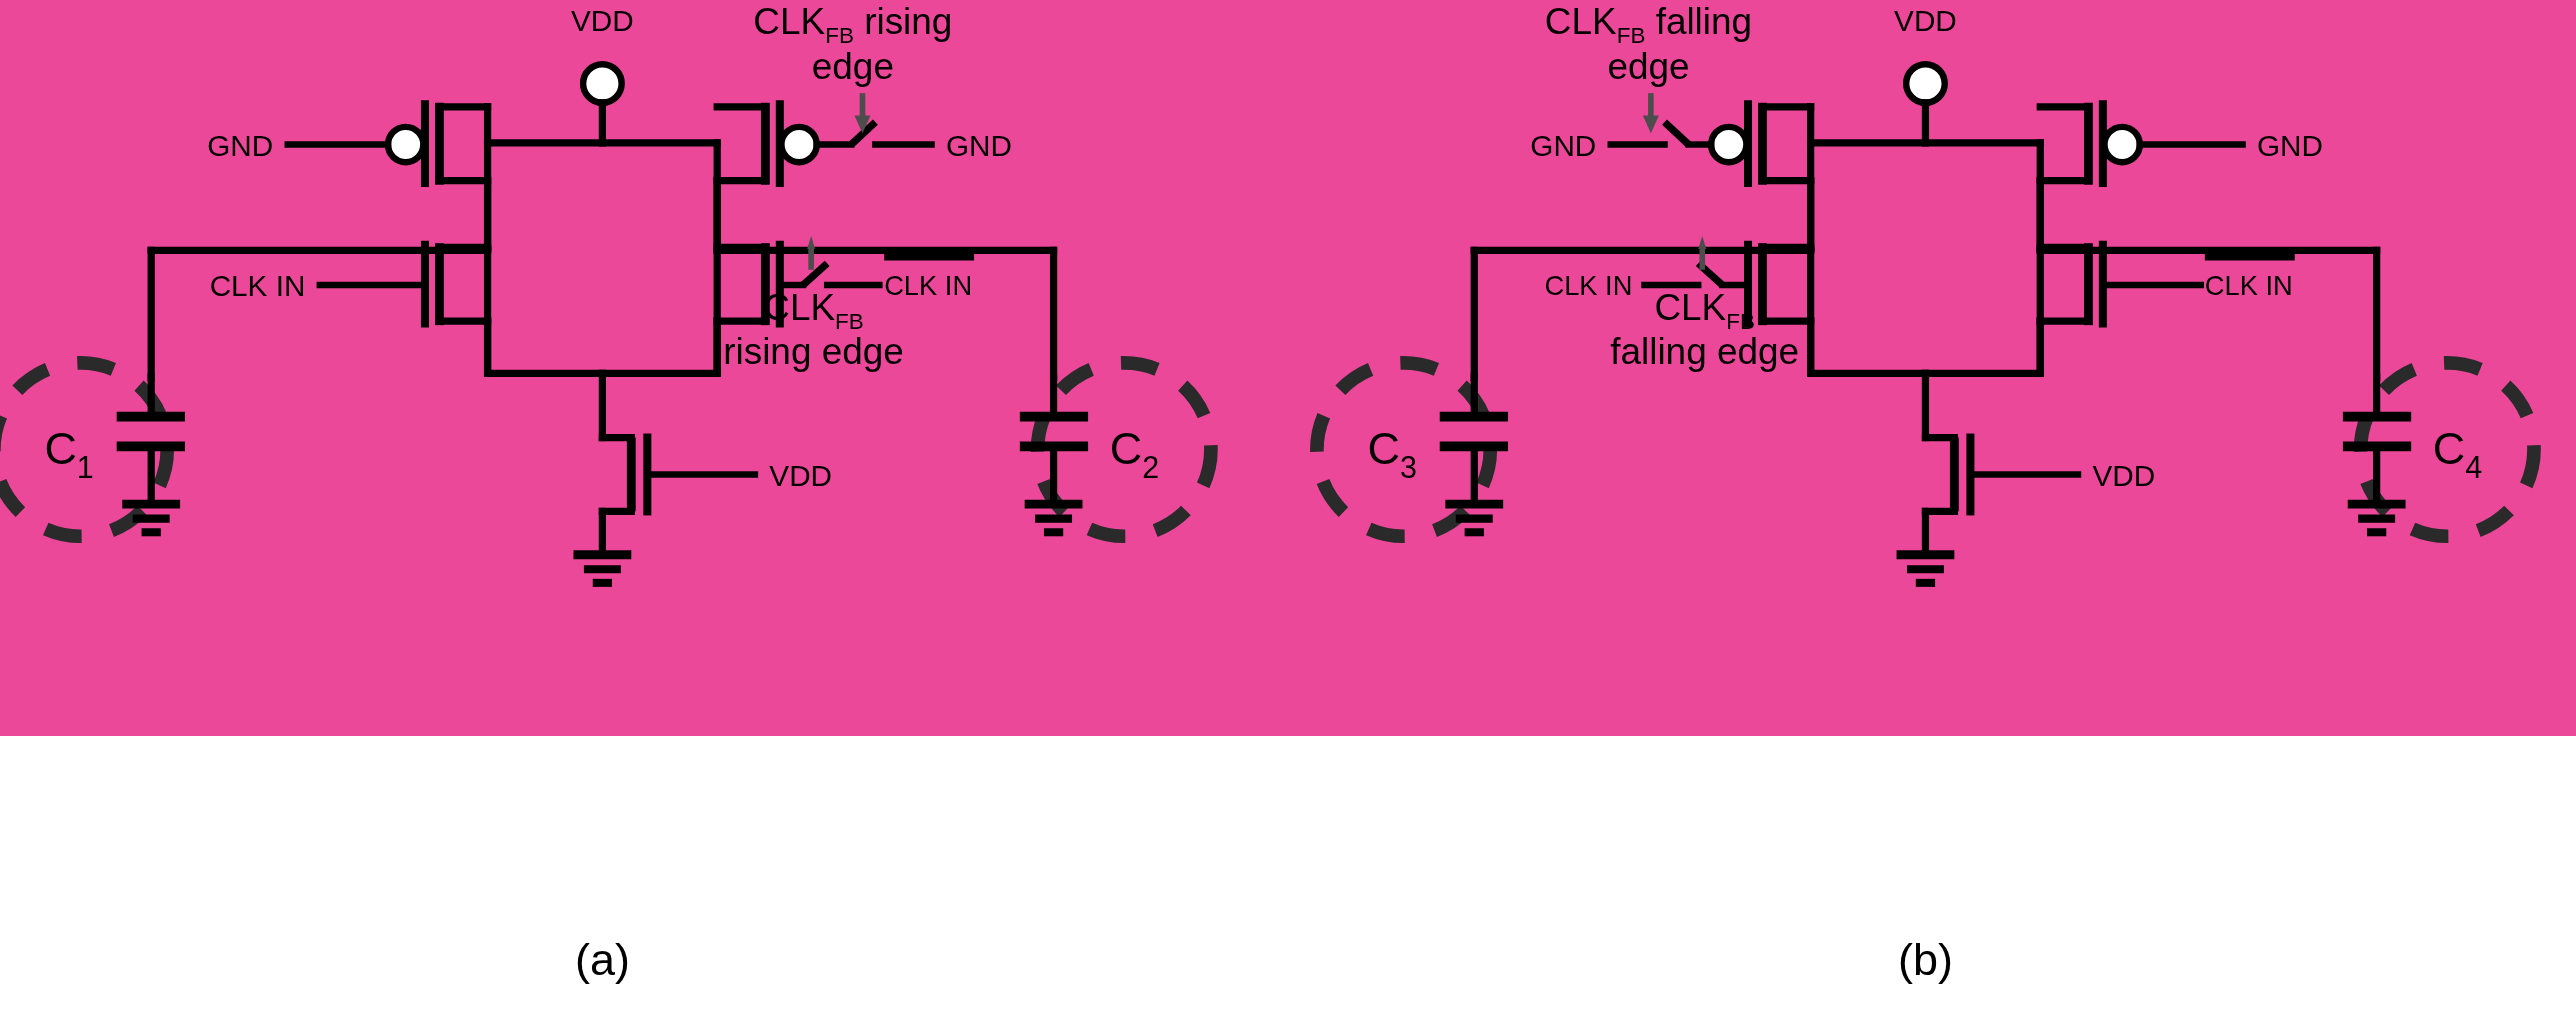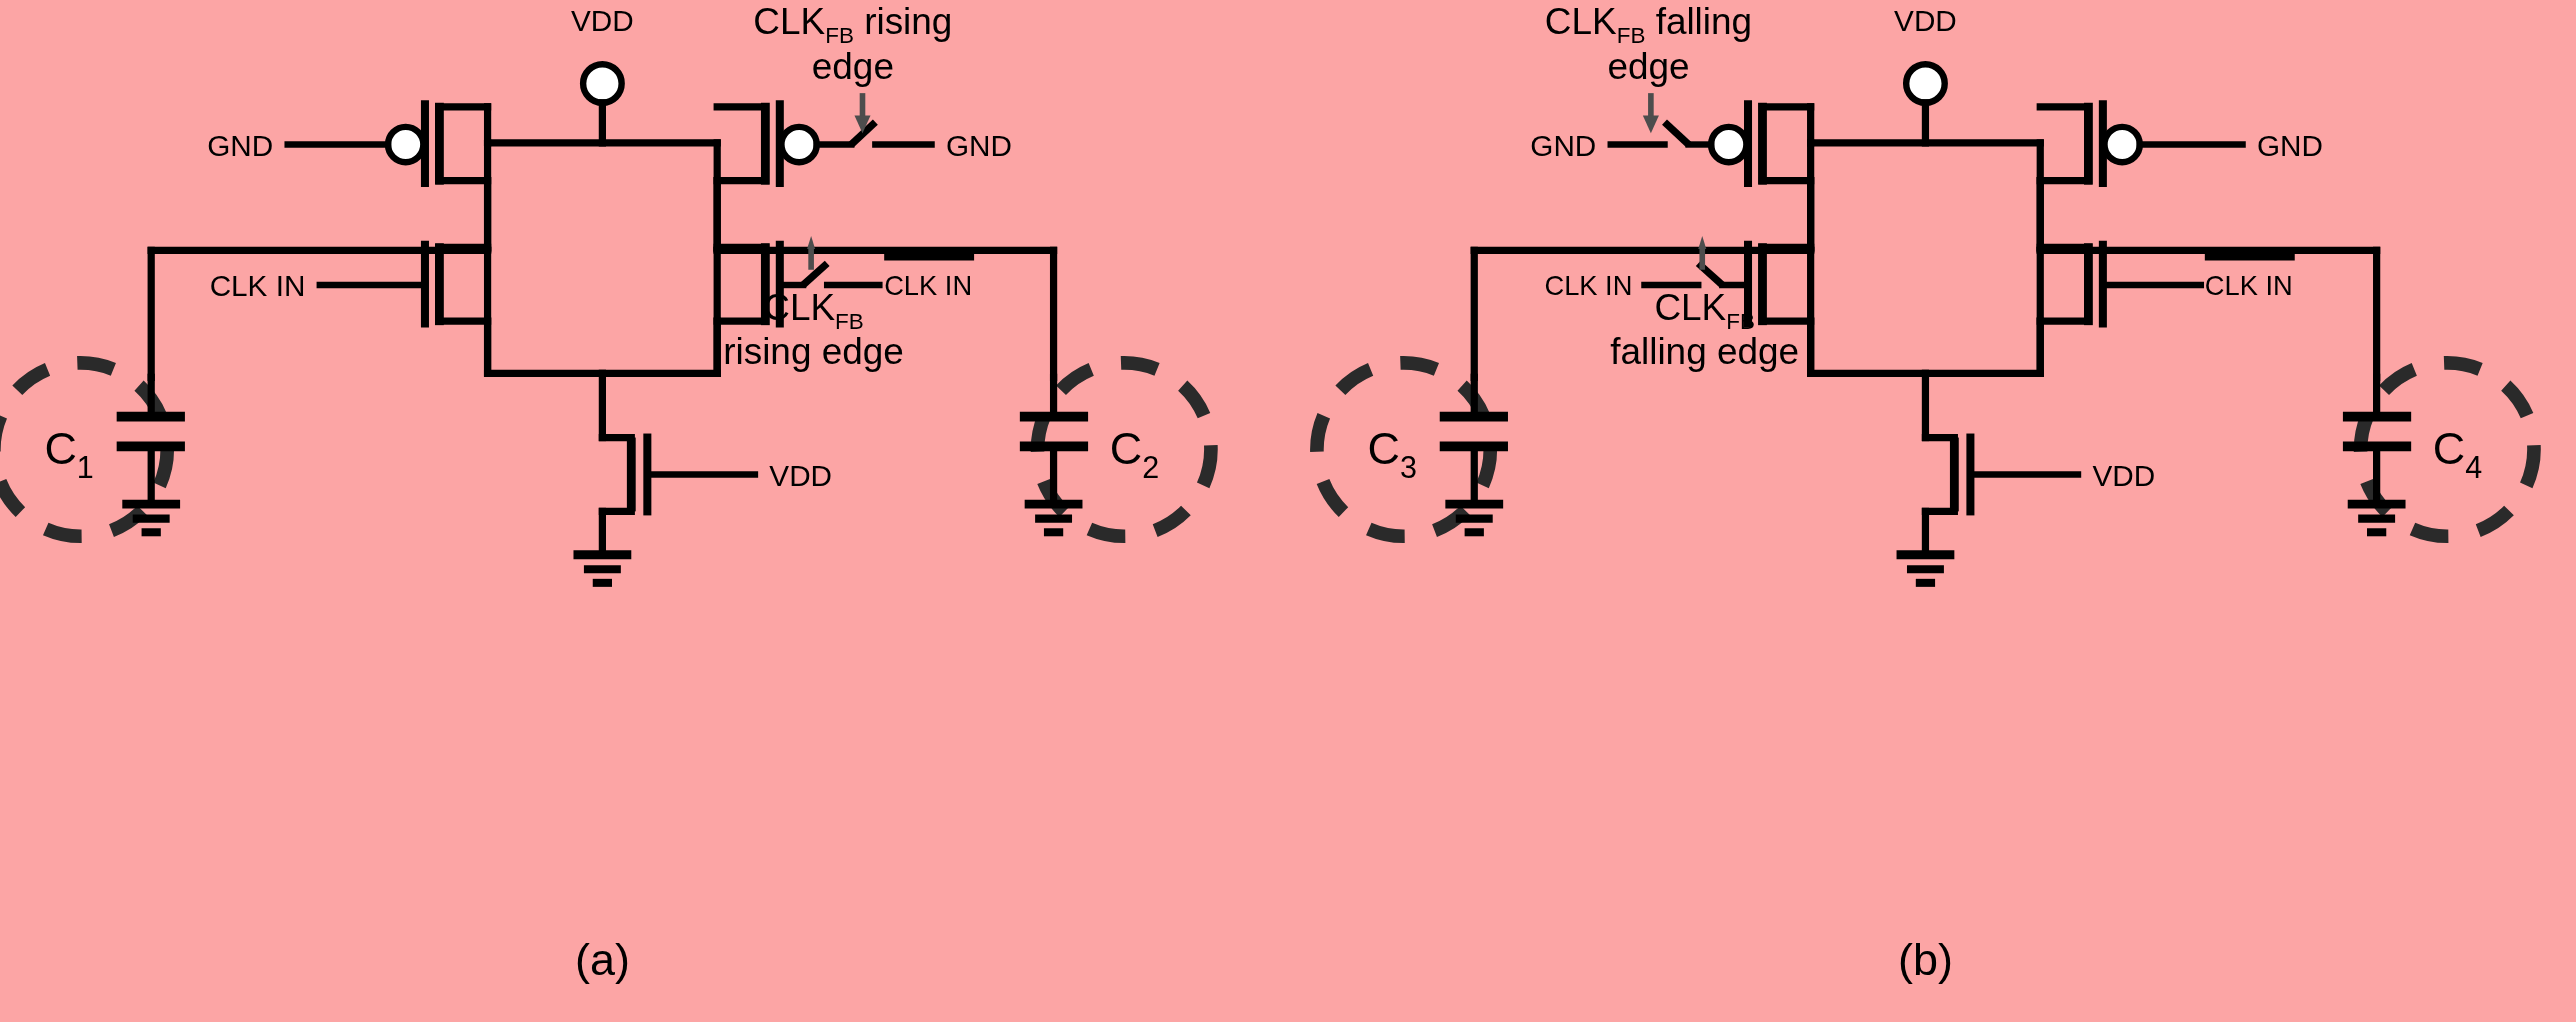--- a/index.html
+++ b/index.html
@@ -1,17 +1,17 @@
 <!DOCTYPE html>
 <html style="font-size:13px"><head>
 <meta charset="utf-8">
 <style>
   html,body{margin:0;padding:0;background:#ffffff;}
   body{width:2576px;height:1022px;overflow:hidden;font-family:"Liberation Sans",sans-serif;}
-  #root{position:relative;width:2576px;height:1022px;background:#fca5a5;}
+  #root{position:relative;width:2576px;height:736px;background:#ec4899;}
   svg{display:block;}
   .wire{stroke:#000000;stroke-width:9;fill:none;stroke-linecap:square;}
   .thinwire{stroke:#000000;stroke-width:8;fill:none;stroke-linecap:square;}
   .gatebar{stroke:#000000;stroke-width:10;fill:none;stroke-linecap:butt;}
   .chanbar{stroke:#000000;stroke-width:11;fill:none;stroke-linecap:butt;}
   .bubble{stroke:#000000;stroke-width:8;fill:#ffffff;}
   .vddcirc{stroke:#000000;stroke-width:8;fill:#ffffff;}
   .dashring{stroke:#2a2a2a;stroke-width:17;fill:none;stroke-dasharray:46 38;stroke-linecap:butt;}
   .capplate{stroke:#000000;stroke-width:12;fill:none;stroke-linecap:butt;}
   .gndbar1{stroke:#000000;stroke-width:11;fill:none;stroke-linecap:butt;}

